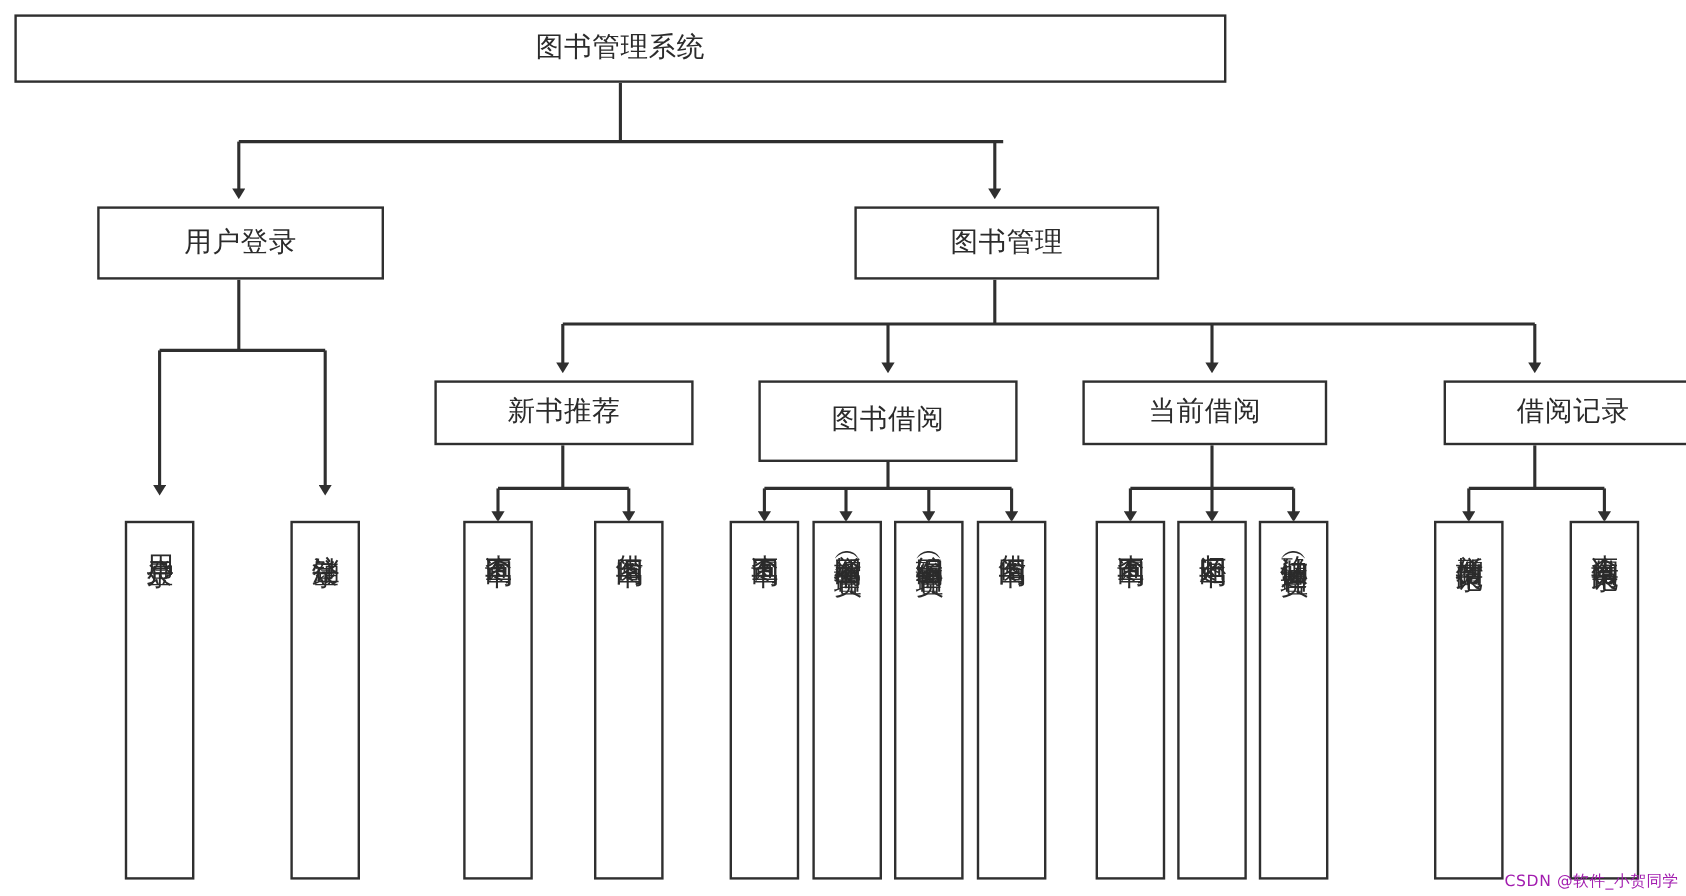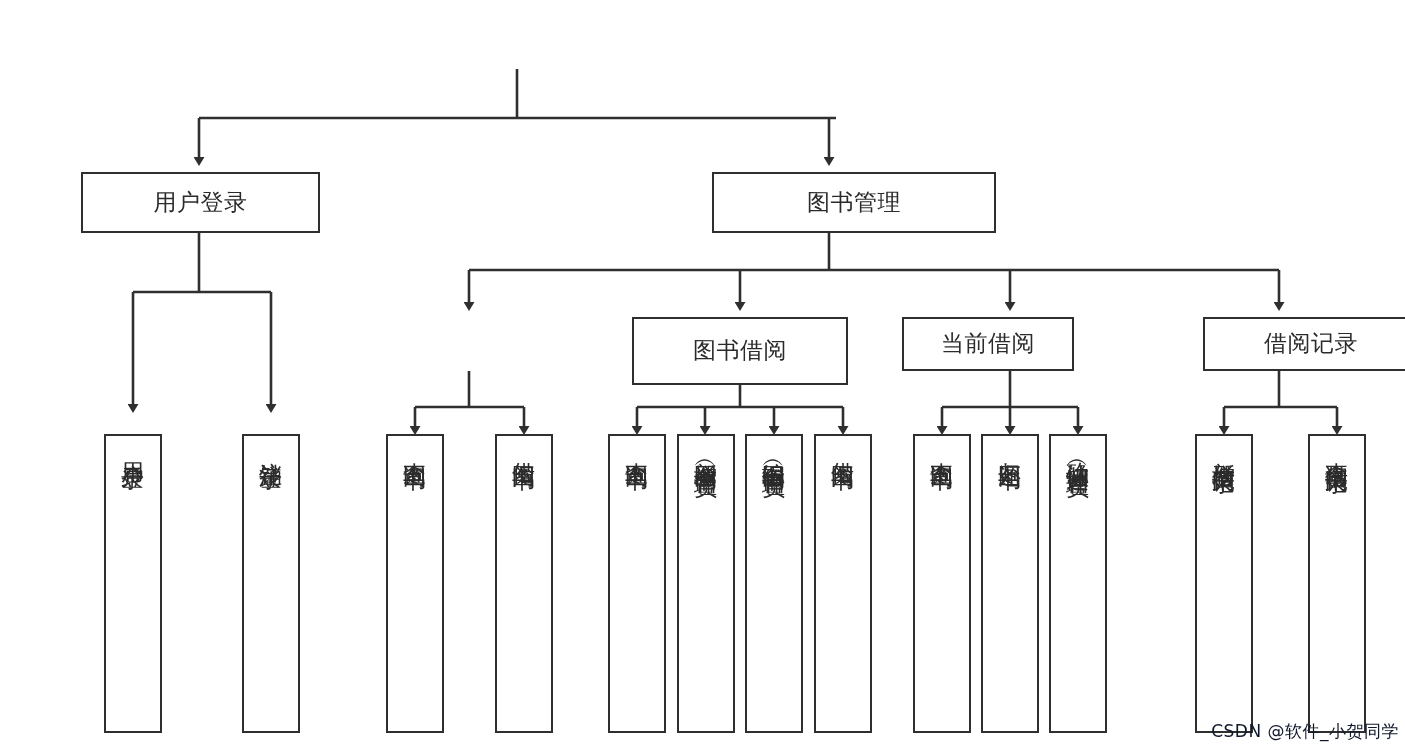--- a/index.html
+++ b/index.html
@@ -60,22 +60,22 @@
     text-orientation: upright;
     font-size: 23px;
     line-height: 1.05;
     letter-spacing: 2px;
     white-space: nowrap;
   }
   .watermark {
     position: absolute;
     right: 6px;
     bottom: 4px;
-    font-size: 17px;
-    color: #0f172a;
+    font-size: 13px;
+    color: #a21caf;
     z-index: 5;
     white-space: nowrap;
     letter-spacing: 0.5px;
   }
 </style>
 </head>
 <body>
 
 <div id="canvas">
 
@@ -124,32 +124,38 @@
       <path d="M1010,407 L1010,427" marker-end="url(#arrow)"></path>
       <path d="M1078,407 L1078,427" marker-end="url(#arrow)"></path>
 
       <path d="M1279,371 L1279,407"></path>
       <path d="M1224,407 L1337,407"></path>
       <path d="M1224,407 L1224,427" marker-end="url(#arrow)"></path>
       <path d="M1337,407 L1337,427" marker-end="url(#arrow)"></path>
     </g>
   </svg>
 
+  <div class="node root h" style="left:12px; top:12px; width:1010px; height:57px;">
+    <span class="lbl">图书管理系统</span>
+  </div>
 
   <div class="node h" style="left:81px; top:172px; width:239px; height:61px;">
     <span class="lbl">用户登录</span>
   </div>
-  <div class="node h" style="left:712px; top:172px; width:284px; height:61px;">
+  <div class="node h" style="left:712px; top:172px; width:254px; height:61px;">
     <span class="lbl">图书管理</span>
   </div>
 
+  <div class="node h" style="left:362px; top:317px; width:216px; height:54px;">
+    <span class="lbl">新书推荐</span>
+  </div>
   <div class="node h" style="left:632px; top:317px; width:216px; height:68px;">
     <span class="lbl">图书借阅</span>
   </div>
-  <div class="node h" style="left:902px; top:317px; width:172px; height:54px;">
+  <div class="node h" style="left:902px; top:317px; width:204px; height:54px;">
     <span class="lbl">当前借阅</span>
   </div>
   <div class="node h" style="left:1172px; top:317px; width:216px; height:54px;margin-left:31px;">
     <span class="lbl">借阅记录</span>
   </div>
 
   <div class="node v" style="left:104px; top:434px; width:58px; height:299px;">
     <span class="lbl">用户登录</span>
   </div>
   <div class="node v" style="left:242px; top:434px; width:58px; height:299px;">

